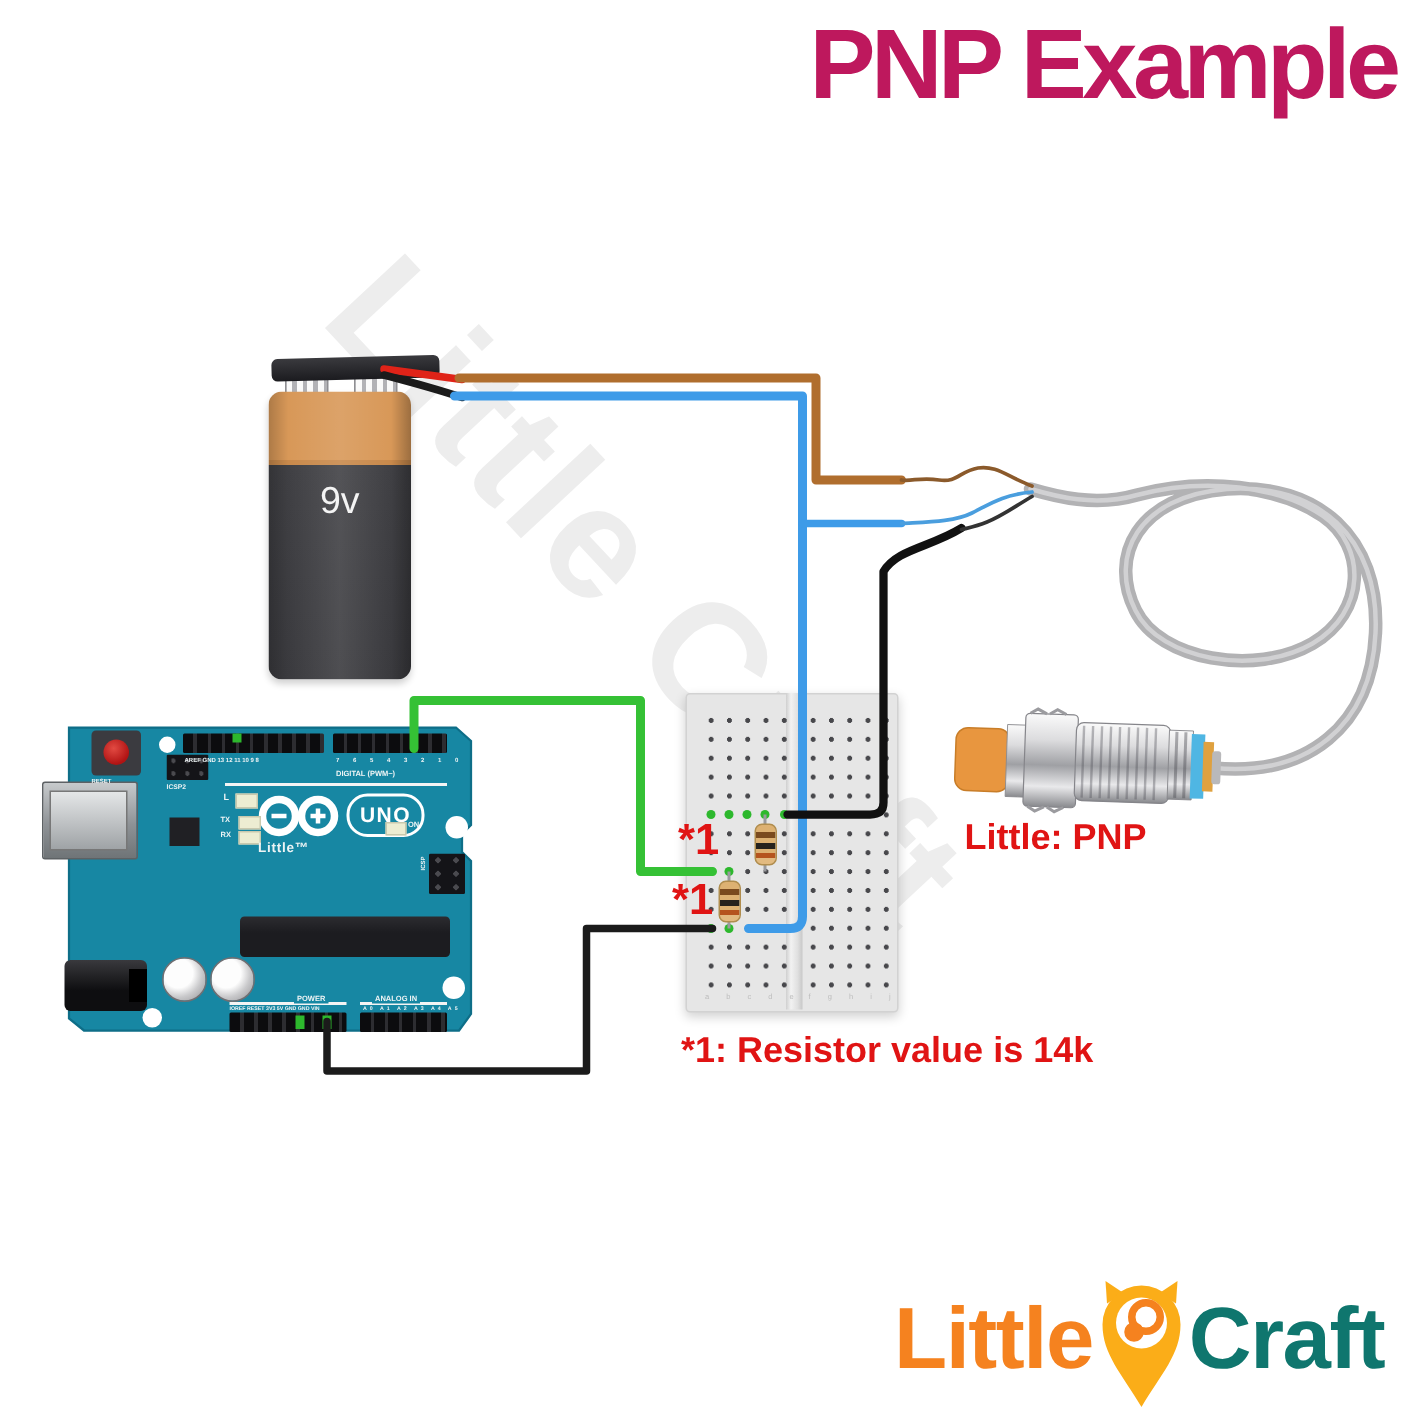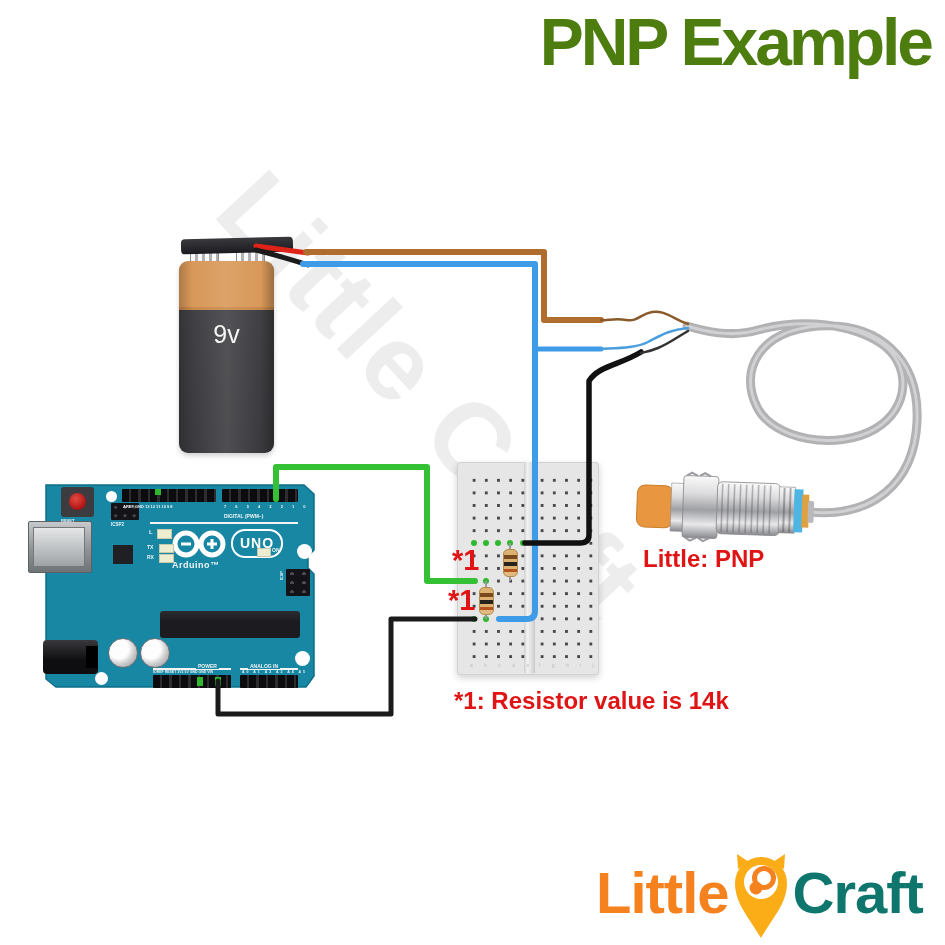--- a/index.html
+++ b/index.html
@@ -1,20 +1,20 @@
 <!DOCTYPE html>
 <html><head>
 <meta charset="utf-8">
 <style>
   html,body{margin:0;padding:0;background:#fff;}
   .stage{position:relative;width:945px;height:945px;background:#fff;overflow:hidden;
          font-family:"Liberation Sans",sans-serif;}
   .t{position:absolute;}
   
-  .title{top:4px;right:14px;font-size:66px;font-weight:800;letter-spacing:-3px;color:#4d7c0f;z-index:6;}
+  .title{top:4px;right:14px;font-size:66px;font-weight:800;letter-spacing:-3px;color:#be185d;z-index:6;}
   .red{color:#E01414;font-weight:bold;z-index:6;}
   .note{left:454px;top:687px;font-size:24px;}
   .model{left:643px;top:545px;font-size:24px;}
   .r1{left:452px;top:544px;font-size:29px;}
   .r2{left:448px;top:584px;font-size:29px;}
   .watermark{left:282px;top:148px;font-size:106px;font-weight:bold;color:#EDEDED;
              transform:rotate(47deg);transform-origin:0 0;white-space:nowrap;letter-spacing:3px;z-index:0;}
   
   .bat-cap{left:181px;top:238px;width:112px;height:15px;background:linear-gradient(180deg,#3a3a3e,#1b1b1f);
            border-radius:4px;transform:rotate(-1.5deg);z-index:2;}
@@ -123,21 +123,21 @@
     <div class="t tinylbl" style="left:111px;top:522px;font-size:4.5px;">ICSP2</div>
 
     <svg class="t" style="left:170px;top:526px;z-index:3;" width="58" height="36" viewBox="0 0 58 36">
       <circle cx="16" cy="18" r="11" fill="none" stroke="#fff" stroke-width="5"></circle>
       <circle cx="42" cy="18" r="11" fill="none" stroke="#fff" stroke-width="5"></circle>
       <rect x="11" y="16.5" width="10" height="3" fill="#fff"></rect>
       <rect x="37" y="16.5" width="10" height="3" fill="#fff"></rect>
       <rect x="40.5" y="13" width="3" height="10" fill="#fff"></rect>
     </svg>
     <div class="t" style="left:231px;top:529px;width:48px;height:25px;border:2.5px solid #fff;border-radius:14px;color:#fff;font-size:14px;font-weight:bold;letter-spacing:1px;text-align:center;line-height:25px;z-index:3;">UNO</div>
-    <div class="t tinylbl" style="left:172px;top:560px;font-size:9px;letter-spacing:.5px;">Arduino™</div>
+    <div class="t tinylbl" style="left:172px;top:560px;font-size:9px;letter-spacing:.5px;">Little™</div>
     <div class="t tinylbl" style="left:149px;top:529px;font-size:6px;">L</div>
     <div class="t led" style="left:157px;top:529px;width:13px;height:8px;"></div>
     <div class="t tinylbl" style="left:147px;top:544px;font-size:5px;">TX</div>
     <div class="t led" style="left:159px;top:544px;width:13px;height:7px;"></div>
     <div class="t tinylbl" style="left:147px;top:554px;font-size:5px;">RX</div>
     <div class="t led" style="left:159px;top:554px;width:13px;height:7px;"></div>
     <div class="t led" style="left:257px;top:548px;width:12px;height:7px;"></div>
     <div class="t tinylbl" style="left:272px;top:547px;font-size:5px;">ON</div>
 
     <div class="t" style="left:113px;top:545px;width:20px;height:19px;background:#202024;z-index:3;"></div>

